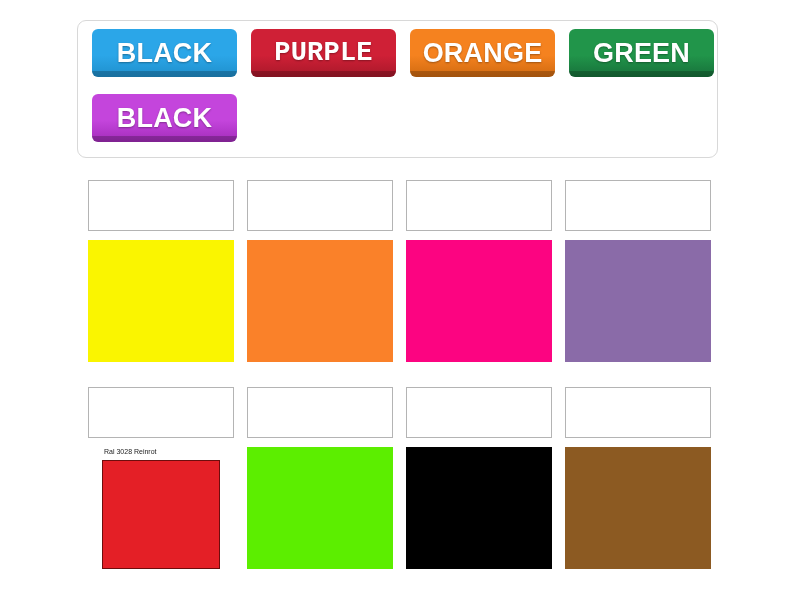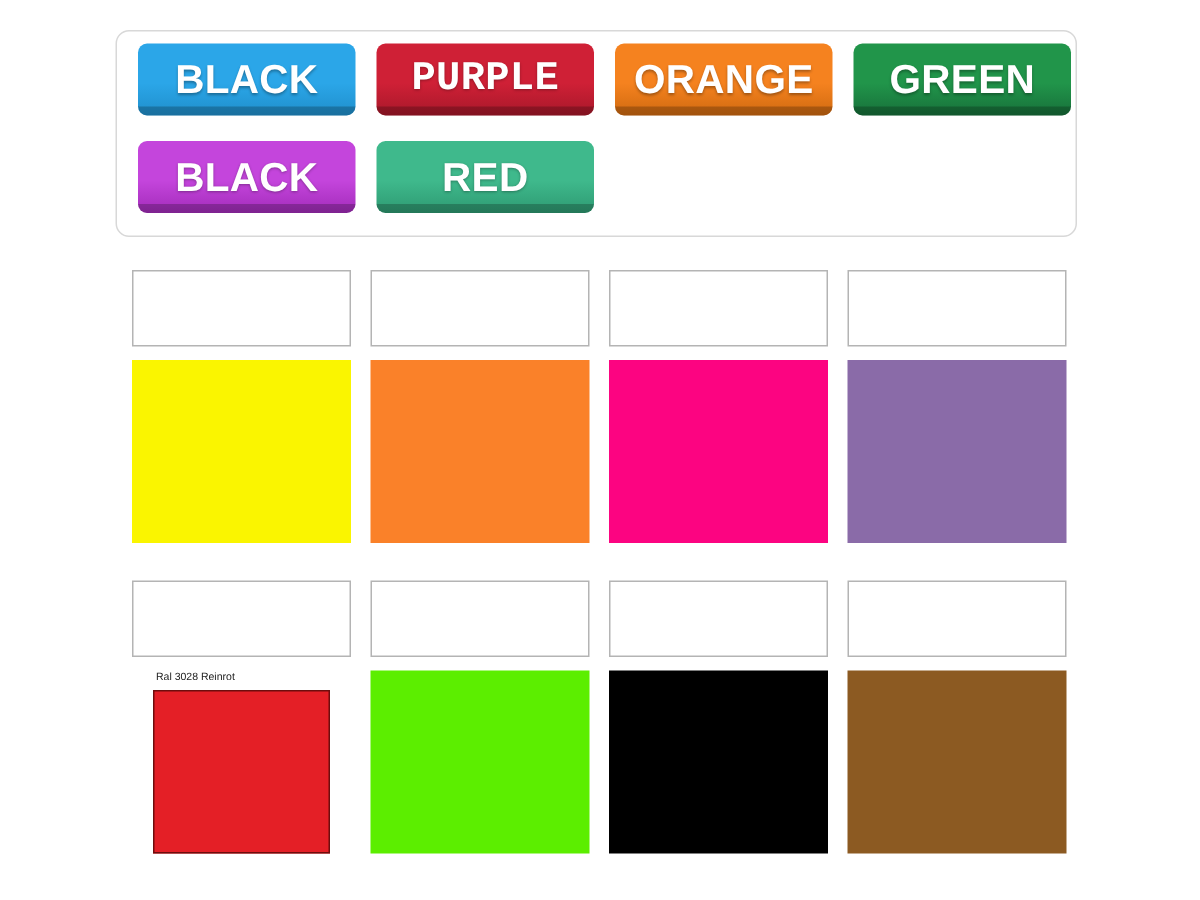--- a/index.html
+++ b/index.html
@@ -140,23 +140,20 @@
       <span>ORANGE</span>
     </div>
     <div class="tile" style="background: linear-gradient(rgb(33, 149, 74) 0%, rgb(33, 149, 74) 55%, rgb(23, 112, 58) 100%); --shadow: #17703a;">
       <span>GREEN</span>
     </div>
   </div>
   <div class="bank-row">
     <div class="tile" style="background: linear-gradient(rgb(196, 69, 220) 0%, rgb(196, 69, 220) 55%, rgb(163, 44, 186) 100%); --shadow: #a32cba;">
       <span>BLACK</span>
     </div>
-    <div class="tile" style="background: linear-gradient(rgb(63, 185, 140) 0%, rgb(63, 185, 140) 55%, rgb(46, 154, 114) 100%); --shadow: #2e9a72;">
-      <span>RED</span>
-    </div>
   </div>
 </div>
 
 <div class="grid-row" id="row-boxes-1">
   <div class="cell">
     <div class="answer-box"></div>
   </div>
   <div class="cell">
     <div class="answer-box"></div>
   </div>

